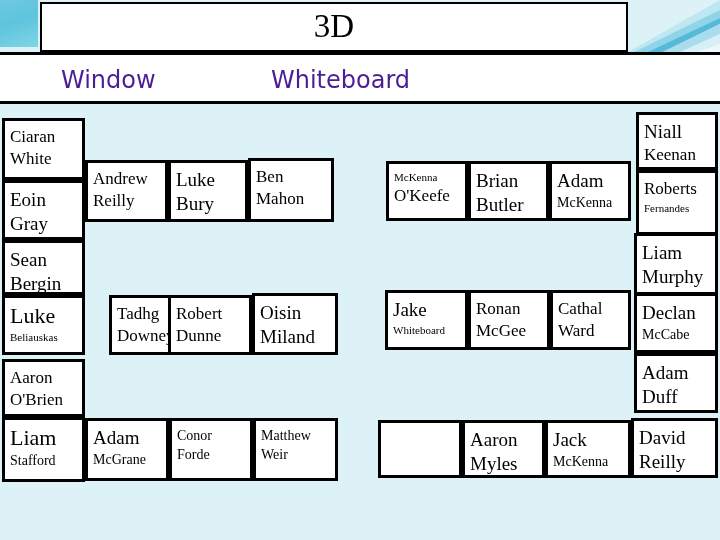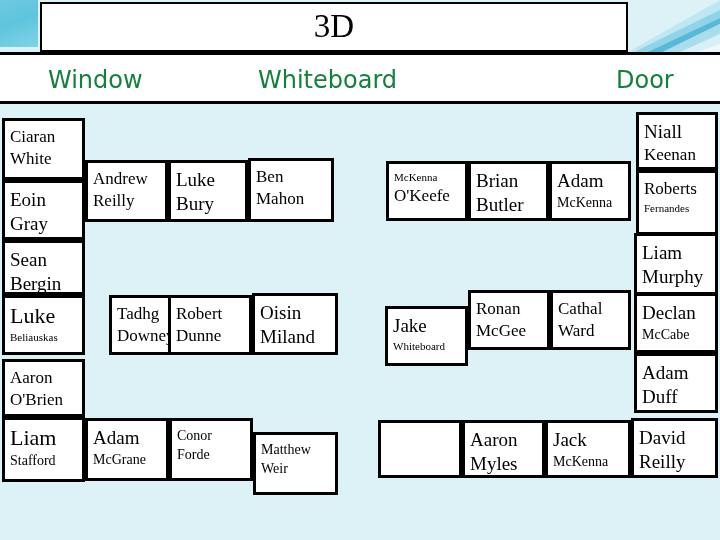--- a/index.html
+++ b/index.html
@@ -73,22 +73,23 @@
     border-top: 3px solid #000000;
     border-bottom: 3px solid #000000;
     box-sizing: border-box;
   }
   .header-label {
     position: absolute;
     top: 10px;
     font-family: "DejaVu Sans", "Liberation Sans", sans-serif;
     font-size: 24px;
     line-height: 30px;
-    color: #15803d;
+    color: #4c1d95;
     white-space: nowrap;
+    margin-left: 13px;
   }
   .hl-window { left: 48px; }
   .hl-whiteboard { left: 258px; }
   .hl-door { left: 616px; }
 
   
   .seat {
     position: absolute;
     background: #ffffff;
     border: 3px solid #000000;
@@ -128,21 +129,20 @@
     </svg>
   </div>
 
   <div class="title-box">
     <div class="title-text">3D</div>
   </div>
 
   <div class="header-bar">
     <div class="header-label hl-window">Window</div>
     <div class="header-label hl-whiteboard">Whiteboard</div>
-    <div class="header-label hl-door">Door</div>
   </div>
 
   <div id="seat-layer">
       <div class="seat" style="left: 2px; top: 118px; width: 83px; height: 62px;">
         <span class="fn s-md">Ciaran</span>
         <span class="ln s-md">White</span>
       </div>
       <div class="seat" style="left: 2px; top: 180px; width: 83px; height: 60px;">
         <span class="fn s-lg">Eoin</span>
         <span class="ln s-lg">Gray</span>
@@ -188,37 +188,37 @@
         <span class="ln s-lg">Miland</span>
       </div>
       <div class="seat" style="left: 85px; top: 418px; width: 84px; height: 63px;">
         <span class="fn s-lg">Adam</span>
         <span class="ln s-sm">McGrane</span>
       </div>
       <div class="seat" style="left: 169px; top: 418px; width: 84px; height: 63px;">
         <span class="fn s-sm">Conor</span>
         <span class="ln s-sm">Forde</span>
       </div>
-      <div class="seat" style="left: 253px; top: 432px; width: 85px; height: 63px;">
+      <div class="seat" style="left: 253px; top: 418px; width: 85px; height: 63px;">
         <span class="fn s-sm">Matthew</span>
         <span class="ln s-sm">Weir</span>
       </div>
       <div class="seat" style="left: 386px; top: 161px; width: 82px; height: 60px;">
         <span class="fn s-xs">McKenna</span>
         <span class="ln s-md">O'Keefe</span>
       </div>
       <div class="seat" style="left: 468px; top: 161px; width: 81px; height: 60px;">
         <span class="fn s-lg">Brian</span>
         <span class="ln s-lg">Butler</span>
       </div>
       <div class="seat" style="left: 549px; top: 161px; width: 82px; height: 60px;">
         <span class="fn s-lg">Adam</span>
         <span class="ln s-sm">McKenna</span>
       </div>
-      <div class="seat" style="left: 385px; top: 290px; width: 83px; height: 60px; margin-top: 16px;">
+      <div class="seat" style="left: 385px; top: 290px; width: 83px; height: 60px;">
         <span class="fn s-lg">Jake</span>
         <span class="ln s-xs">Whiteboard</span>
       </div>
       <div class="seat" style="left: 468px; top: 290px; width: 82px; height: 60px;">
         <span class="fn s-md">Ronan</span>
         <span class="ln s-md">McGee</span>
       </div>
       <div class="seat" style="left: 550px; top: 290px; width: 81px; height: 60px;">
         <span class="fn s-md">Cathal</span>
         <span class="ln s-md">Ward</span>

